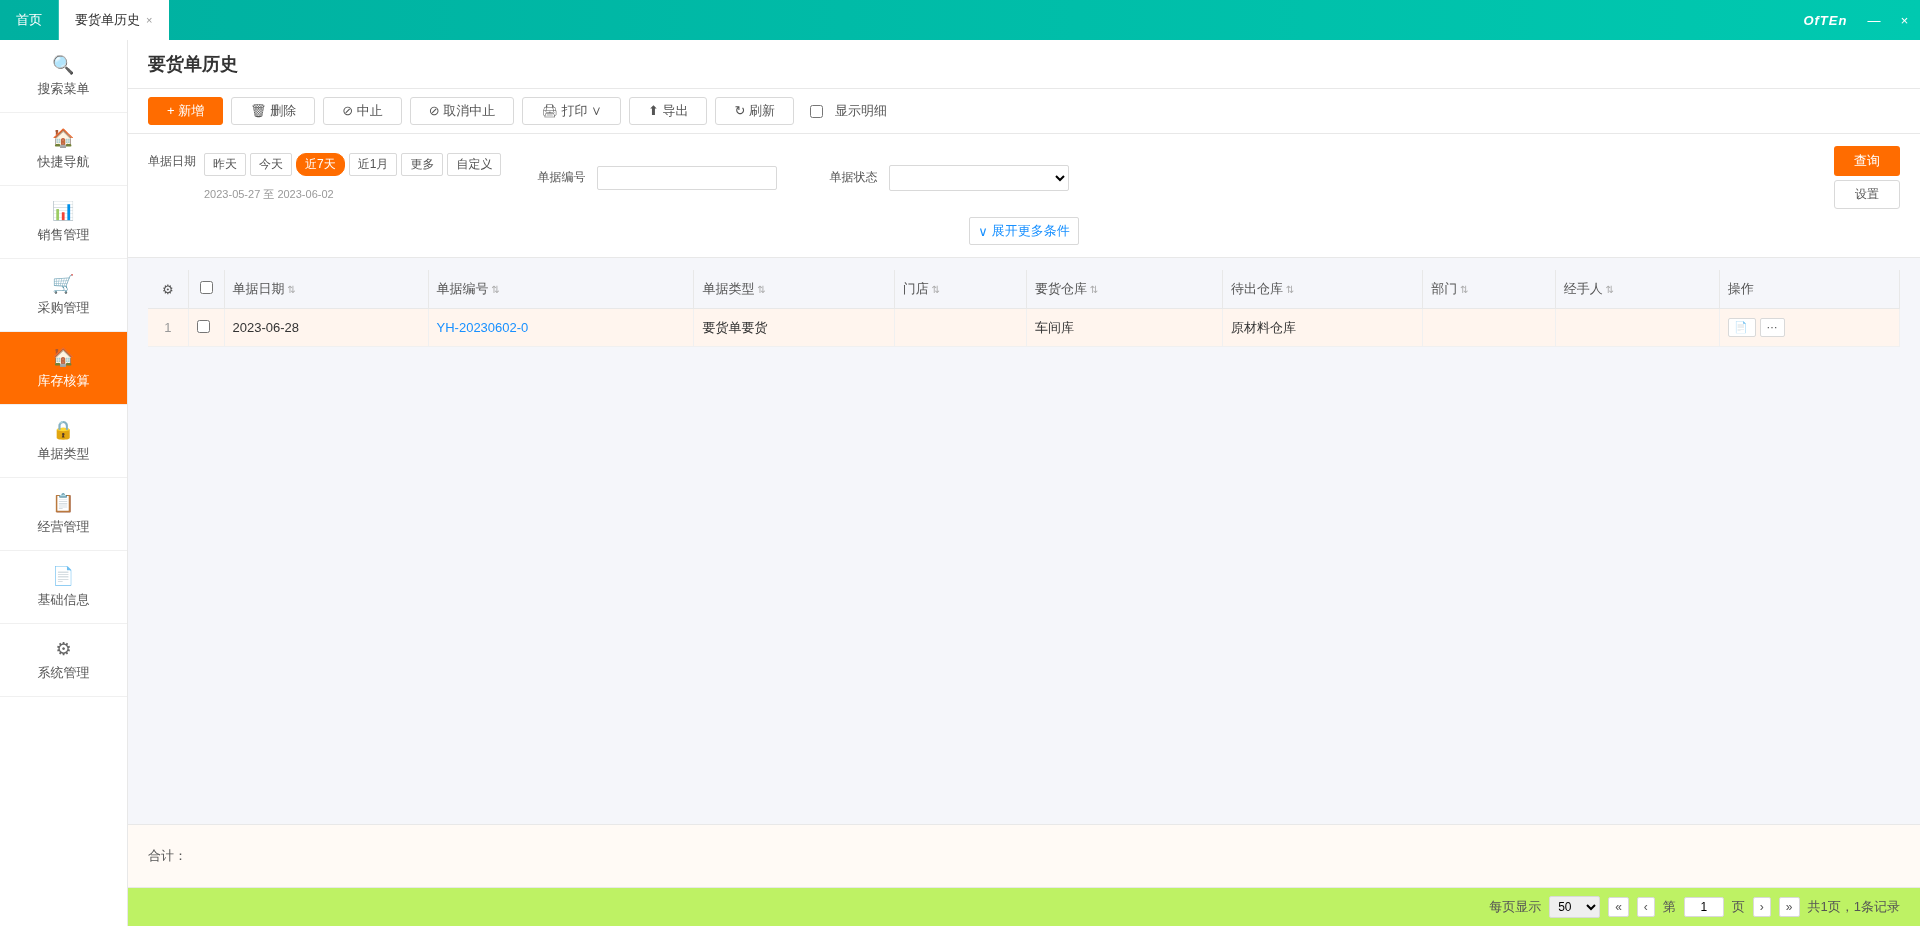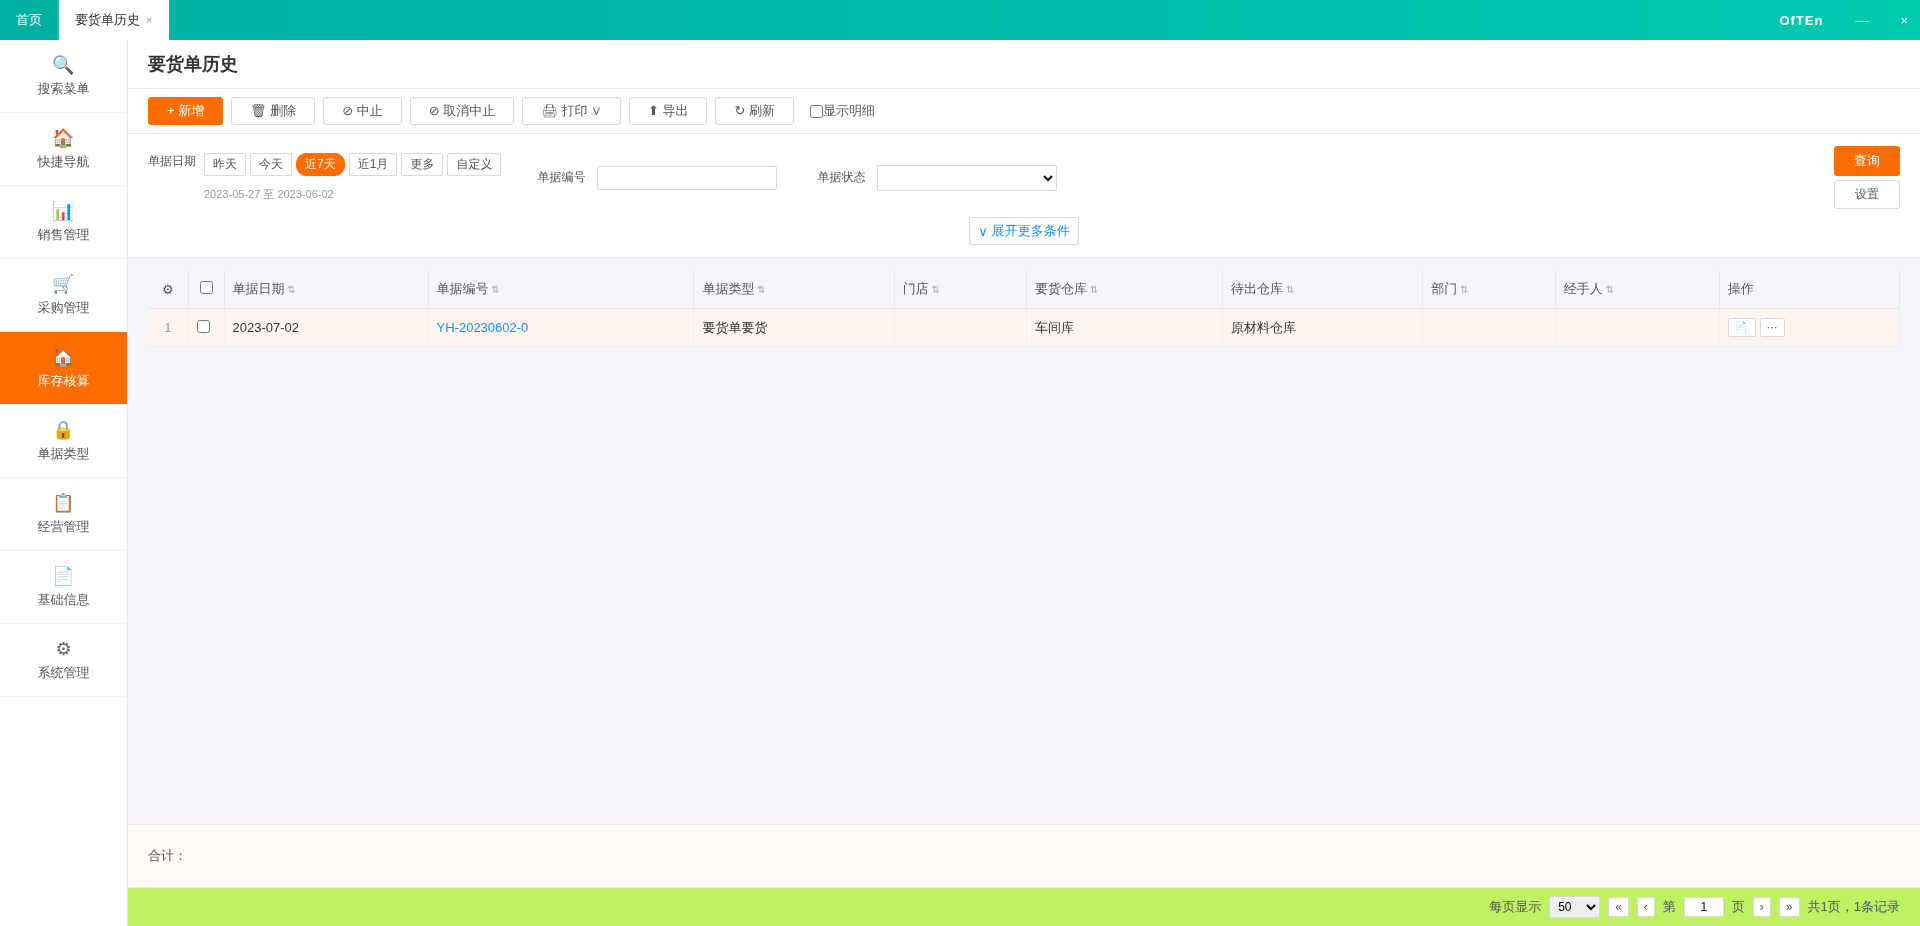--- a/index.html
+++ b/index.html
@@ -37,23 +37,24 @@
       margin-left: 6px;
       font-size: 11px;
       color: #999;
       cursor: pointer;
     }
     .top-bar-right {
       margin-left: auto;
       display: flex;
       align-items: center;
       padding-right: 12px;
-      gap: 32px;
+      gap: 20px;
       color: #fff;
       font-size: 13px;
+      font-style: italic;
     }
     .top-bar-right span { cursor: pointer; }
 
     
     .main-layout {
       display: flex;
       flex: 1;
       overflow: hidden;
     }
 
@@ -342,21 +343,21 @@
       border-radius: 2px;
       font-size: 12px;
       width: 40px;
       text-align: center;
     }
     .display-detail-label {
       font-size: 12px;
       color: #555;
       display: flex;
       align-items: center;
-      gap: 0;
+      gap: 12px;
     }
     .display-detail-label input[type=checkbox] { cursor: pointer; }
 
     .filter-group {
       display: flex;
       align-items: flex-start;
       gap: 8px;
     }
     .filter-group-inner {
       display: flex;
@@ -473,21 +474,21 @@
               <button class="date-btn">更多</button>
               <button class="date-btn">自定义</button>
             </div>
             <div class="date-range-text">2023-05-27 至 2023-06-02</div>
           </div>
         </div>
 
         <span class="filter-label" style="margin-left:24px;">单据编号</span>
         <input class="filter-input" type="text" placeholder="" style="">
 
-        <span class="filter-label" style="margin-left:28px;">单据状态</span>
+        <span class="filter-label" style="margin-left:40px;">单据状态</span>
         <select class="filter-select">
           <option value=""></option>
         </select>
 
         <div class="action-btns" style="margin-left:auto;">
           <button class="query-btn">查询</button>
           <button class="settings-btn">设置</button>
         </div>
       </div>
 
@@ -517,21 +518,21 @@
             <th class="col-sort">经手人</th>
             <th>操作</th>
           </tr>
         </thead>
         <tbody>
           <tr class="highlight">
             <td class="row-num">1</td>
             <td>
               <input type="checkbox" style="">
             </td>
-            <td>2023-07-02</td>
+            <td>2023-06-28</td>
             <td>
               <a class="link-text">YH-20230602-0</a>
             </td>
             <td>要货单要货</td>
             <td></td>
             <td>车间库</td>
             <td>原材料仓库</td>
             <td></td>
             <td></td>
             <td>

